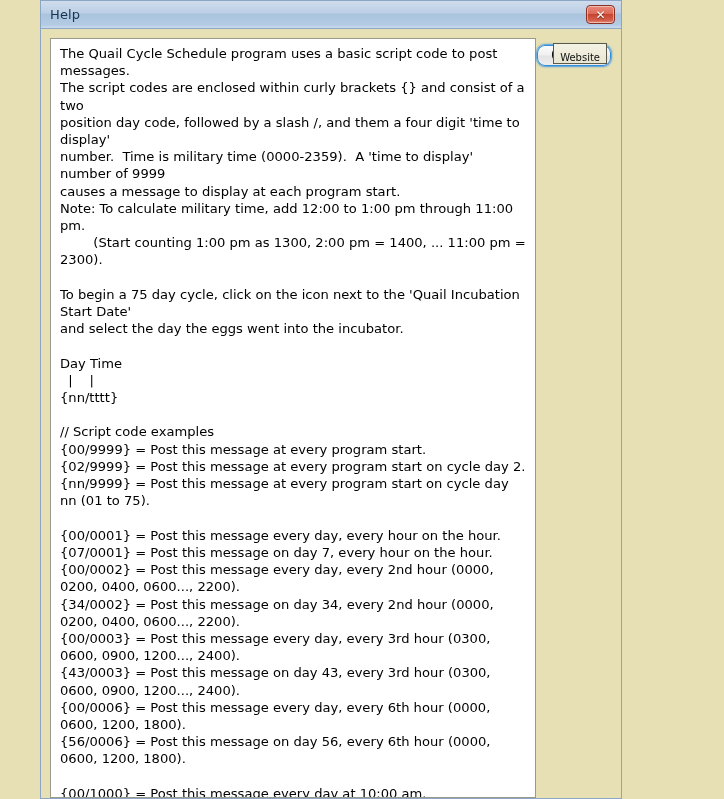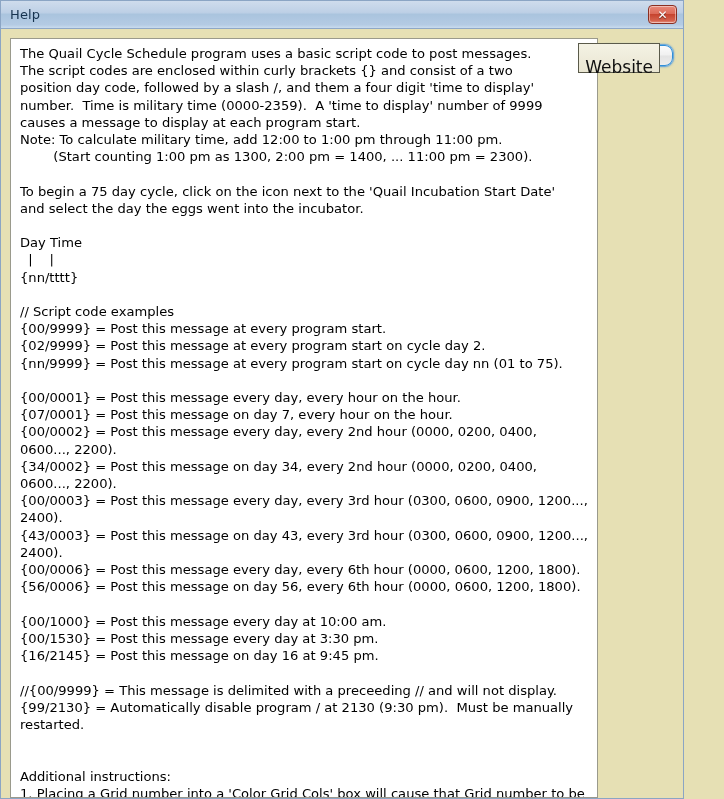--- a/index.html
+++ b/index.html
@@ -8,28 +8,29 @@
     padding: 0;
   }
   body {
     width: 724px;
     height: 799px;
     overflow: hidden;
     font-family: "DejaVu Sans", "Liberation Sans", sans-serif;
     background: #e6e0b4;
   }
   .window {
-    width: 684px;
+    width: 582px;
     height: 799px;
     box-sizing: border-box;
     display: flex;
     flex-direction: column;
     background: #e6e0b4;
     border: 1px solid #8ba5c4;
     position: relative;
+    margin-left: 40px;
   }
   
   .titlebar {
     height: 27px;
     flex: 0 0 27px;
     background: linear-gradient(to bottom,
         #cfdcec 0%,
         #bed0e6 42%,
         #aac4de 50%,
         #b4cbe4 88%,
@@ -122,26 +123,26 @@
     color: #101010;
     background: linear-gradient(to bottom, #fdfdfd 0%, #f0f0f0 48%, #e3e3e3 52%, #eeeeee 100%);
     border: 1px solid #6fa9d8;
     border-radius: 9px;
     box-shadow: 0 0 0 1px #2f8fd8 inset, 0 0 2px rgba(60,140,210,0.7);
     cursor: pointer;
     line-height: 21px;
   }
   .website-btn {
     position: absolute;
-    right: 14px;
+    right: 5px;
     top: 5px;
     height: 21px;
-    padding: 14px 6px;
-    font-family: "DejaVu Sans", "Liberation Sans", sans-serif;
-    font-size: 17px;
+    padding: 4px 6px;
+    font-family: "DejaVu Sans", "Liberation Sans", sans-serif;
+    font-size: 10px;
     color: #101010;
     background: #ece9d8;
     background: linear-gradient(to bottom, #f4f2e4 0%, #e9e6d2 100%);
     border: 1px solid #5a5a4a;
     cursor: pointer;
     line-height: 19px;
     white-space: nowrap;
   }
 </style>
 </head>

